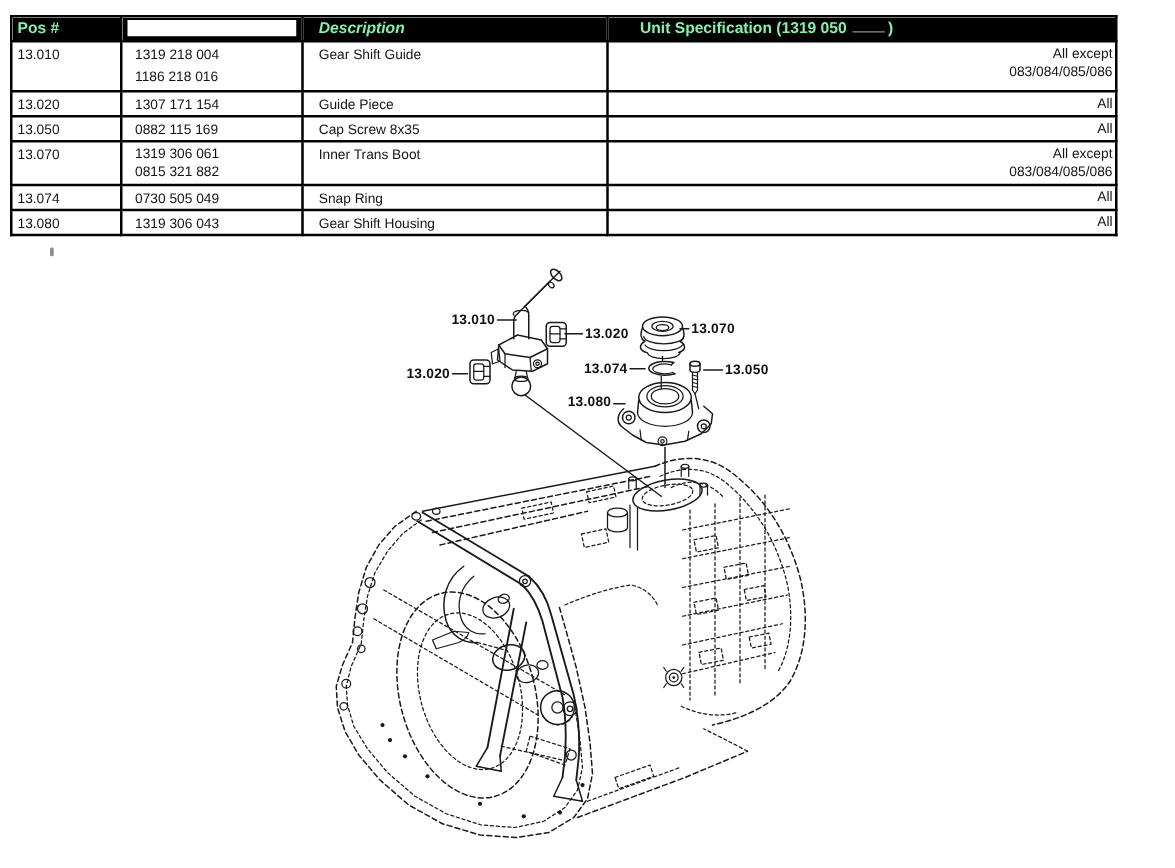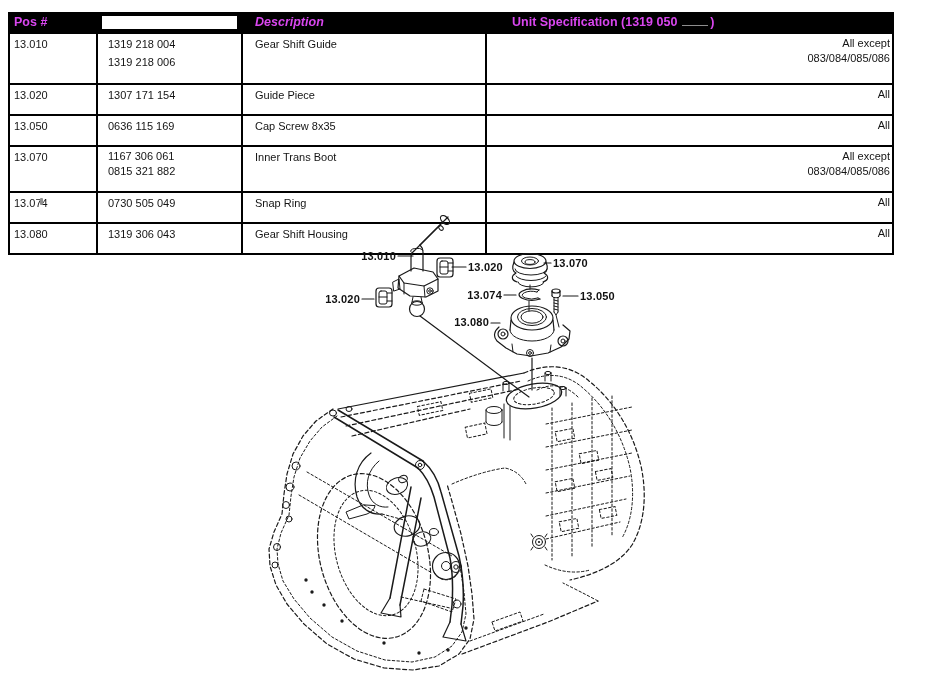--- a/index.html
+++ b/index.html
@@ -5,30 +5,30 @@
   html,body{margin:0;padding:0;background:#fff;}
   body{width:940px;height:694px;position:relative;overflow:hidden;
        font-family:"Liberation Sans","DejaVu Sans",sans-serif;color:#141414;}
 
   
   .parts-table{position:absolute;left:8px;top:12px;border-collapse:collapse;
                table-layout:fixed;width:884px;}
   .parts-table td,.parts-table th{border:2px solid #000;vertical-align:top;
                padding:0;font-size:11px;font-weight:400;color:#141414;
                overflow:hidden;}
-  .parts-table th{background:#000;color:#d946ef;font-weight:700;font-size:12.5px;
+  .parts-table th{background:#000;color:#86efac;font-weight:700;font-size:12.5px;
                text-align:left;height:17px;}
   th.h-pos{padding:1px 0 0 4px;}
   th.h-desc{padding:1px 0 0 12px;font-style:italic;}
   th.h-spec{padding:1px 12px 0 25px;}
   .white-box{background:#fff;height:13px;margin:2px 4px;}
   .blank-line{display:inline-block;width:26px;height:10px;margin:0 2px 0 5px;
               border-bottom:1.5px solid #8d8d8d;}
   td.c-pos{padding:2px 0 0 4px;}
-  td.c-part{padding:2px 0 11px 10px;}
+  td.c-part{padding:2px 0 0 10px;}
   td.c-desc{padding:2px 0 0 12px;}
   td.c-spec{padding:2px 2px 0 2px;text-align:right;}
   .cell-line{line-height:16px;white-space:nowrap;}
   .spec-line{line-height:15px;white-space:nowrap;}
   tr.r-tall1 td{height:36px;}
   tr.r-tall2 td{height:31px;}
   tr.r-short td{height:13px;}
   tr.r-short2 td{height:14px;}
 
   
@@ -63,21 +63,21 @@
         </th>
     <th class="h-desc">Description</th>
     <th class="h-spec"><span>Unit Specification (1319 050</span><span class="blank-line"></span><span>)</span></th>
   </tr>
   <tr class="r-tall1">
     <td class="c-pos">
           <div class="cell-line">13.010</div>
         </td>
     <td class="c-part">
       <div class="cell-line">1319 218 004</div>
-      <div class="cell-line" style="margin-top:2px">1319 218 006</div>
+      <div class="cell-line" style="margin-top:2px">1186 218 016</div>
     </td>
     <td class="c-desc">
           <div class="cell-line">Gear Shift Guide</div>
         </td>
     <td class="c-spec">
       <div class="spec-line">All except</div>
       <div class="spec-line">083/084/085/086</div>
     </td>
   </tr>
   <tr class="r-short">
@@ -92,35 +92,35 @@
         </td>
     <td class="c-spec">
           <div class="spec-line">All</div>
         </td>
   </tr>
   <tr class="r-short2">
     <td class="c-pos">
           <div class="cell-line">13.050</div>
         </td>
     <td class="c-part">
-          <div class="cell-line">0636 115 169</div>
+          <div class="cell-line">0882 115 169</div>
         </td>
     <td class="c-desc">
           <div class="cell-line">Cap Screw 8x35</div>
         </td>
     <td class="c-spec">
           <div class="spec-line">All</div>
         </td>
   </tr>
   <tr class="r-tall2">
     <td class="c-pos">
           <div class="cell-line">13.070</div>
         </td>
     <td class="c-part">
-      <div class="cell-line" style="line-height:15px">1167 306 061</div>
+      <div class="cell-line" style="line-height:15px">1319 306 061</div>
       <div class="cell-line" style="line-height:15px">0815 321 882</div>
     </td>
     <td class="c-desc">
           <div class="cell-line">Inner Trans Boot</div>
         </td>
     <td class="c-spec">
       <div class="spec-line">All except</div>
       <div class="spec-line">083/084/085/086</div>
     </td>
   </tr>

